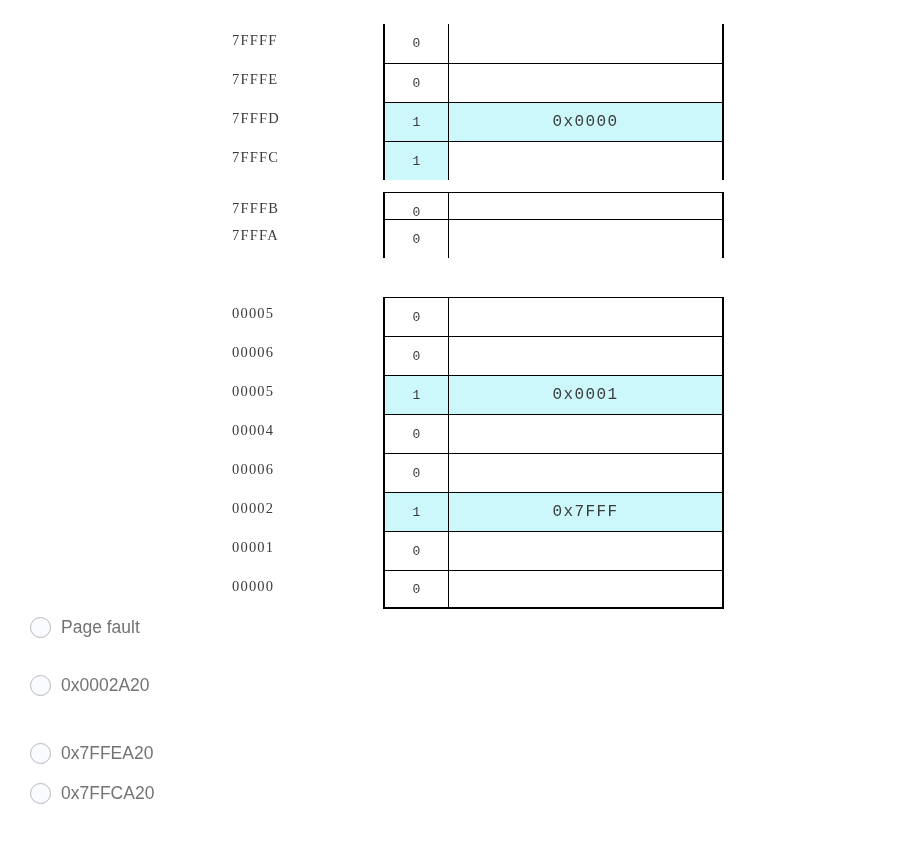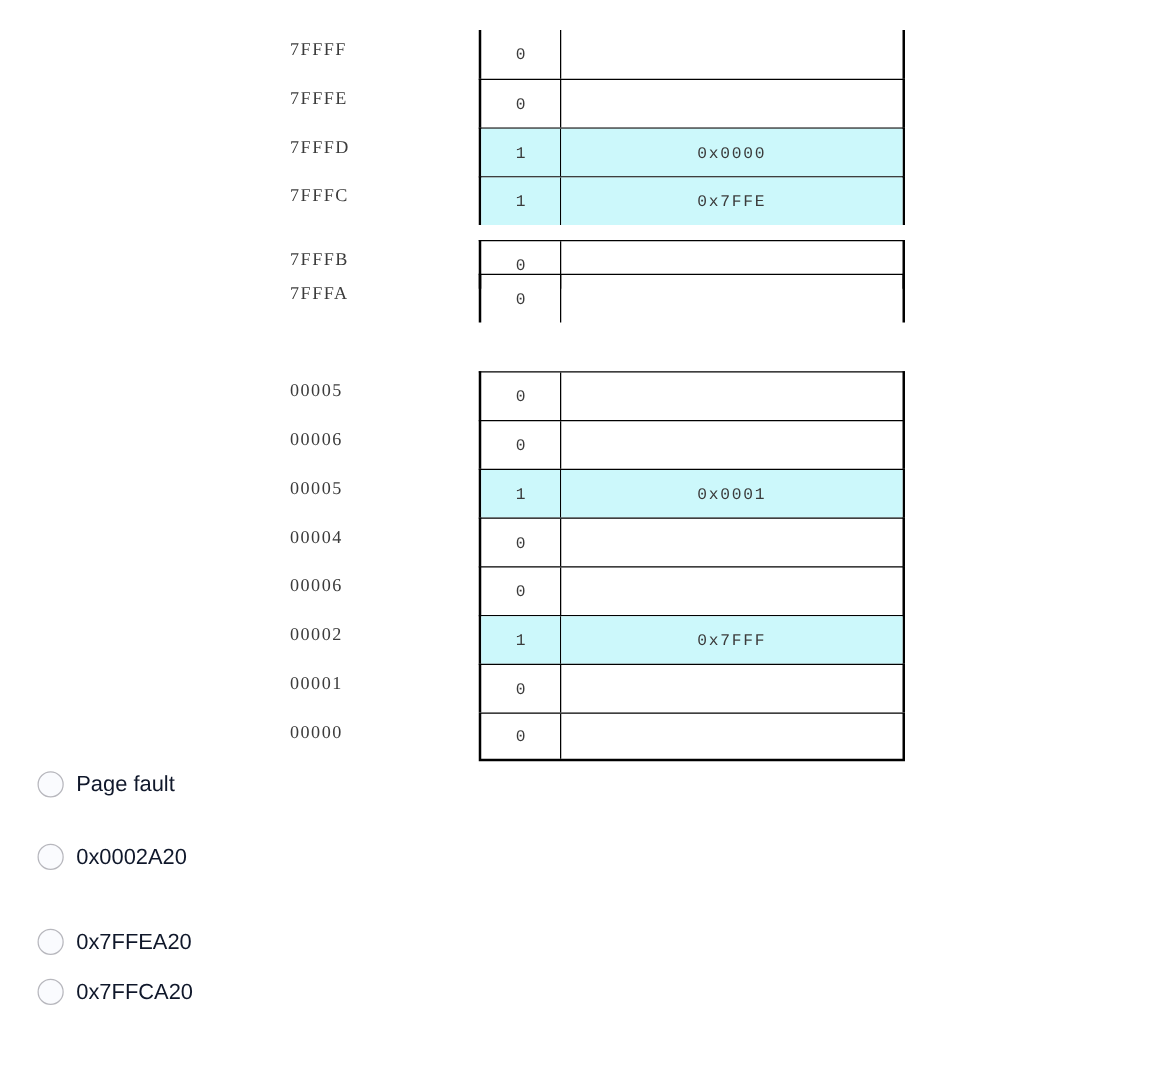--- a/index.html
+++ b/index.html
@@ -78,21 +78,21 @@
   .cell-frame {
     position: absolute;
     left: 64px;
     top: 0;
     right: 0;
     height: 100%;
     display: flex;
     align-items: center;
     justify-content: center;
     font-family: "Liberation Mono", "DejaVu Sans Mono", monospace;
-    font-size: 13px;
+    font-size: 16px;
     letter-spacing: 1.4px;
     color: #3b3b3b;
   }
 
   .row.hl .cell-valid,
   .row.hl .cell-frame { background: #ccf8fb; }
 
   
   .ellipsis {
     display: flex;
@@ -130,21 +130,21 @@
     height: 21px;
     border-radius: 50%;
     border: 1.5px solid #b7b7bd;
     background: #fafbfe;
     box-sizing: border-box;
     flex: 0 0 auto;
   }
   .choice-label {
     font-family: "Liberation Sans", sans-serif;
     font-size: 17.5px;
-    color: #0f172a;
+    color: #737373;
     white-space: pre;
   }
 </style>
 </head>
 <body>
 
 <div id="figure">
     <div class="row first" style="top: 24px;">
       <div class="row-label">7FFFF</div>
       <div class="cells">
@@ -163,21 +163,20 @@
       <div class="row-label">7FFFD</div>
       <div class="cells">
         <div class="cell-valid">1</div>
         <div class="cell-frame">0x0000</div>
       </div>
     </div>
     <div class="row hl" style="top: 141px;">
       <div class="row-label">7FFFC</div>
       <div class="cells">
         <div class="cell-valid">1</div>
-        <div class="cell-frame">0x7FFE</div>
       </div>
     </div>
     <div class="row" style="top: 192px; padding-left: 28px;">
       <div class="row-label">7FFFB</div>
       <div class="cells">
         <div class="cell-valid">0</div>
         <div class="cell-frame"></div>
       </div>
     </div>
     <div class="row" style="top: 219px;">

